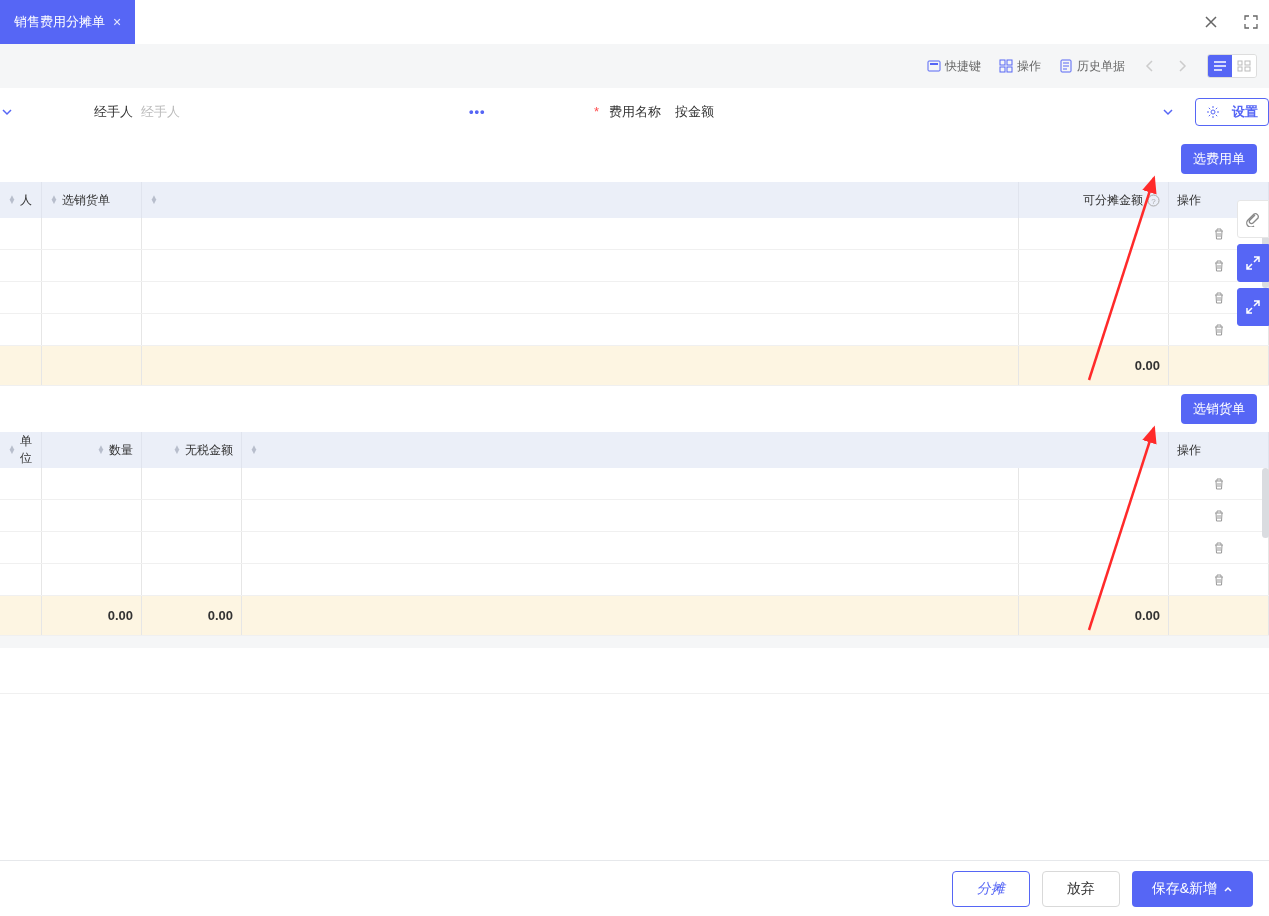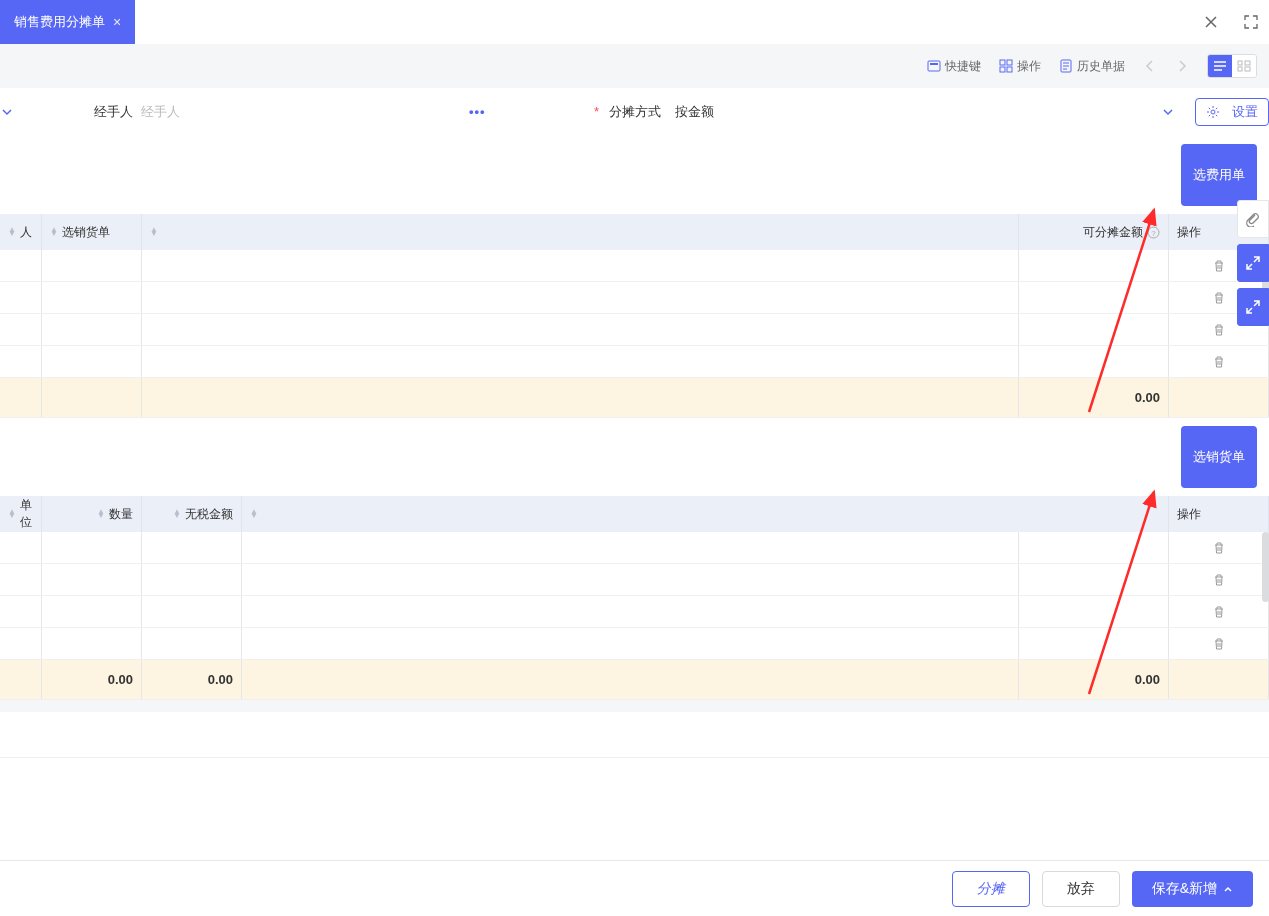--- a/index.html
+++ b/index.html
@@ -20,25 +20,25 @@
     .arrow-btn { color: #bbb; cursor: pointer; padding: 0 2px; }
 
     .form-row { height: 48px; display: flex; align-items: center; padding: 0 0; gap: 20px; background: #fff; border-bottom: 1px solid #fff; }
     .field { display: flex; align-items: center; gap: 8px; }
     .field .lbl { color: #333; font-size: 13px; white-space: nowrap; }
     .field .req { color: #ff4d4f; margin-right: 2px; }
     .input { border: none; border-bottom: 1px solid transparent; outline: none; font-size: 13px; color: #333; background: transparent; }
     .input::placeholder { color: #bbb; }
     .chev { color: #5666F5; cursor: pointer; }
     .more-dots { color: #5666F5; cursor: pointer; letter-spacing: 1px; font-weight: 700; }
-    .settings-btn { border: 1px solid #5666F5; color: #5666F5; background: #fff; border-radius: 4px; padding: 4px 10px; display: flex; align-items: center; gap: 12px; font-size: 13px; cursor: pointer; }
+    .settings-btn { border: 1px solid #5666F5; color: #5666F5; background: #fff; border-radius: 4px; padding: 4px 10px; display: flex; align-items: center; gap: 12px; font-size: 13px; cursor: pointer; font-weight: bold; }
 
     .section { padding: 0; }
     .section-top { display: flex; justify-content: flex-end; padding: 8px 12px 8px 12px; }
-    .primary-btn { background: #5666F5; color: #fff; border: none; border-radius: 4px; padding: 22px 12px; font-size: 13px; cursor: pointer; margin-left: 43px; }
+    .primary-btn { background: #5666F5; color: #fff; border: none; border-radius: 4px; padding: 6px 12px; font-size: 13px; cursor: pointer; margin-left: 43px; }
 
     .table-wrap { position: relative; }
     .th-row, .td-row { display: flex; align-items: stretch; }
     .th-row { background: #EBEFF8; height: 36px; color: #333; font-size: 12px; }
     .cell { border-right: 1px solid #E6E6E6; display: flex; align-items: center; padding: 0 8px; overflow: hidden; }
     .cell.num { justify-content: flex-end; }
     .th-row .cell { border-right: 1px solid #E0E4EE; }
     .sort-ic { color: #B8BECC; margin-right: 4px; display:inline-flex; flex-direction:column; line-height:4px; font-size:8px;}
     .td-row { height: 32px; border-bottom: 1px solid #F0F0F0; background: #fff; }
     .sum-row { background: #FDF5E2; height: 40px; font-weight: 700; text-align: center; }
@@ -140,21 +140,21 @@
         <path d="M3 5l4 4 4-4" stroke="#5666F5" stroke-width="1.5" fill="none"></path>
       </svg>
   </span>
   <div class="field" style="margin-left:60px; flex:0 0 440px; position:relative;">
     <span class="lbl">经手人</span>
     <input class="input" style="width: 320px;" placeholder="经手人">
     <span class="more-dots">•••</span>
   </div>
   <div class="field" style="margin-left:40px; flex:1;">
     <span class="req">*</span>
-    <span class="lbl">分摊方式</span>
+    <span class="lbl">费用名称</span>
     <span style="margin-left:6px;">按金额</span>
     <span style="flex:1;"></span>
     <span class="chev">
       <svg width="14" height="14" viewBox="0 0 14 14">
           <path d="M3 5l4 4 4-4" stroke="#5666F5" stroke-width="1.5" fill="none"></path>
         </svg>
     </span>
   </div>
   <button class="settings-btn">
     <svg width="14" height="14" viewBox="0 0 14 14">

